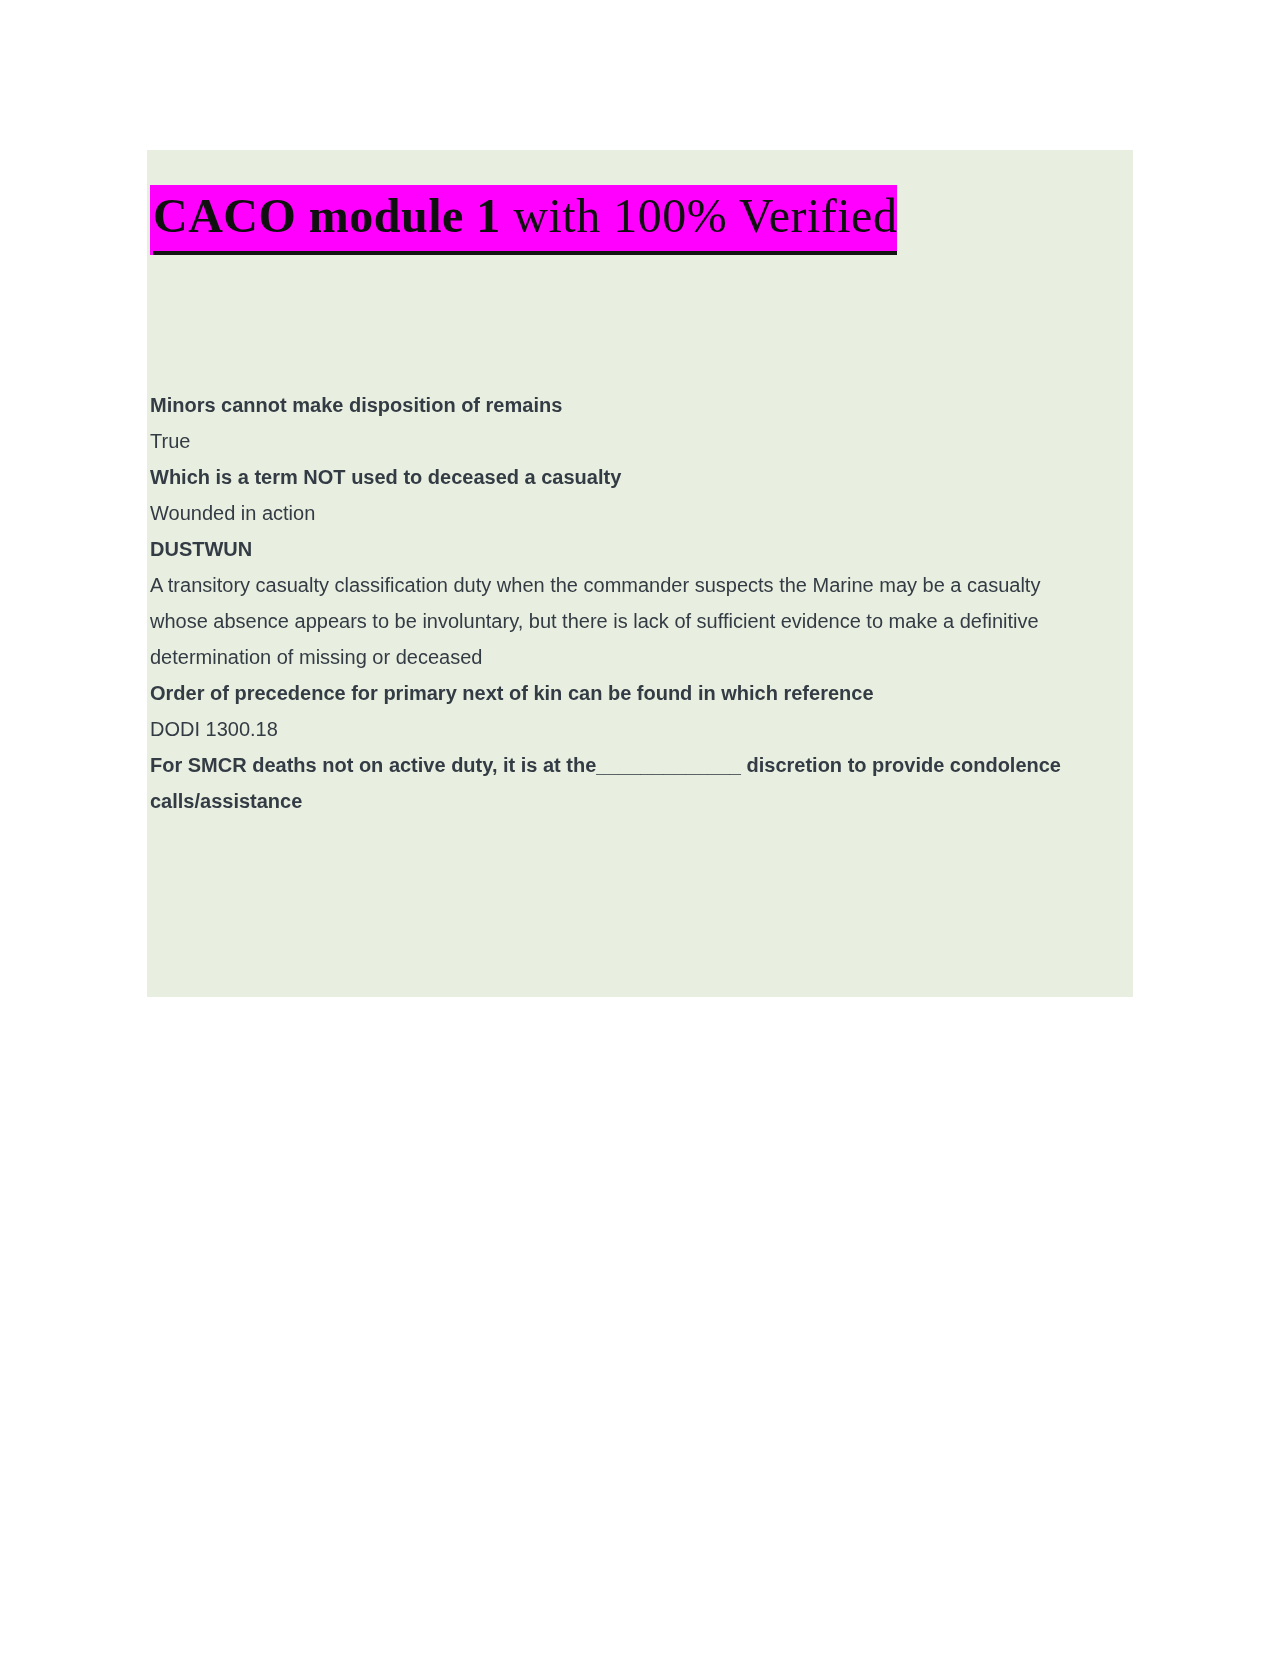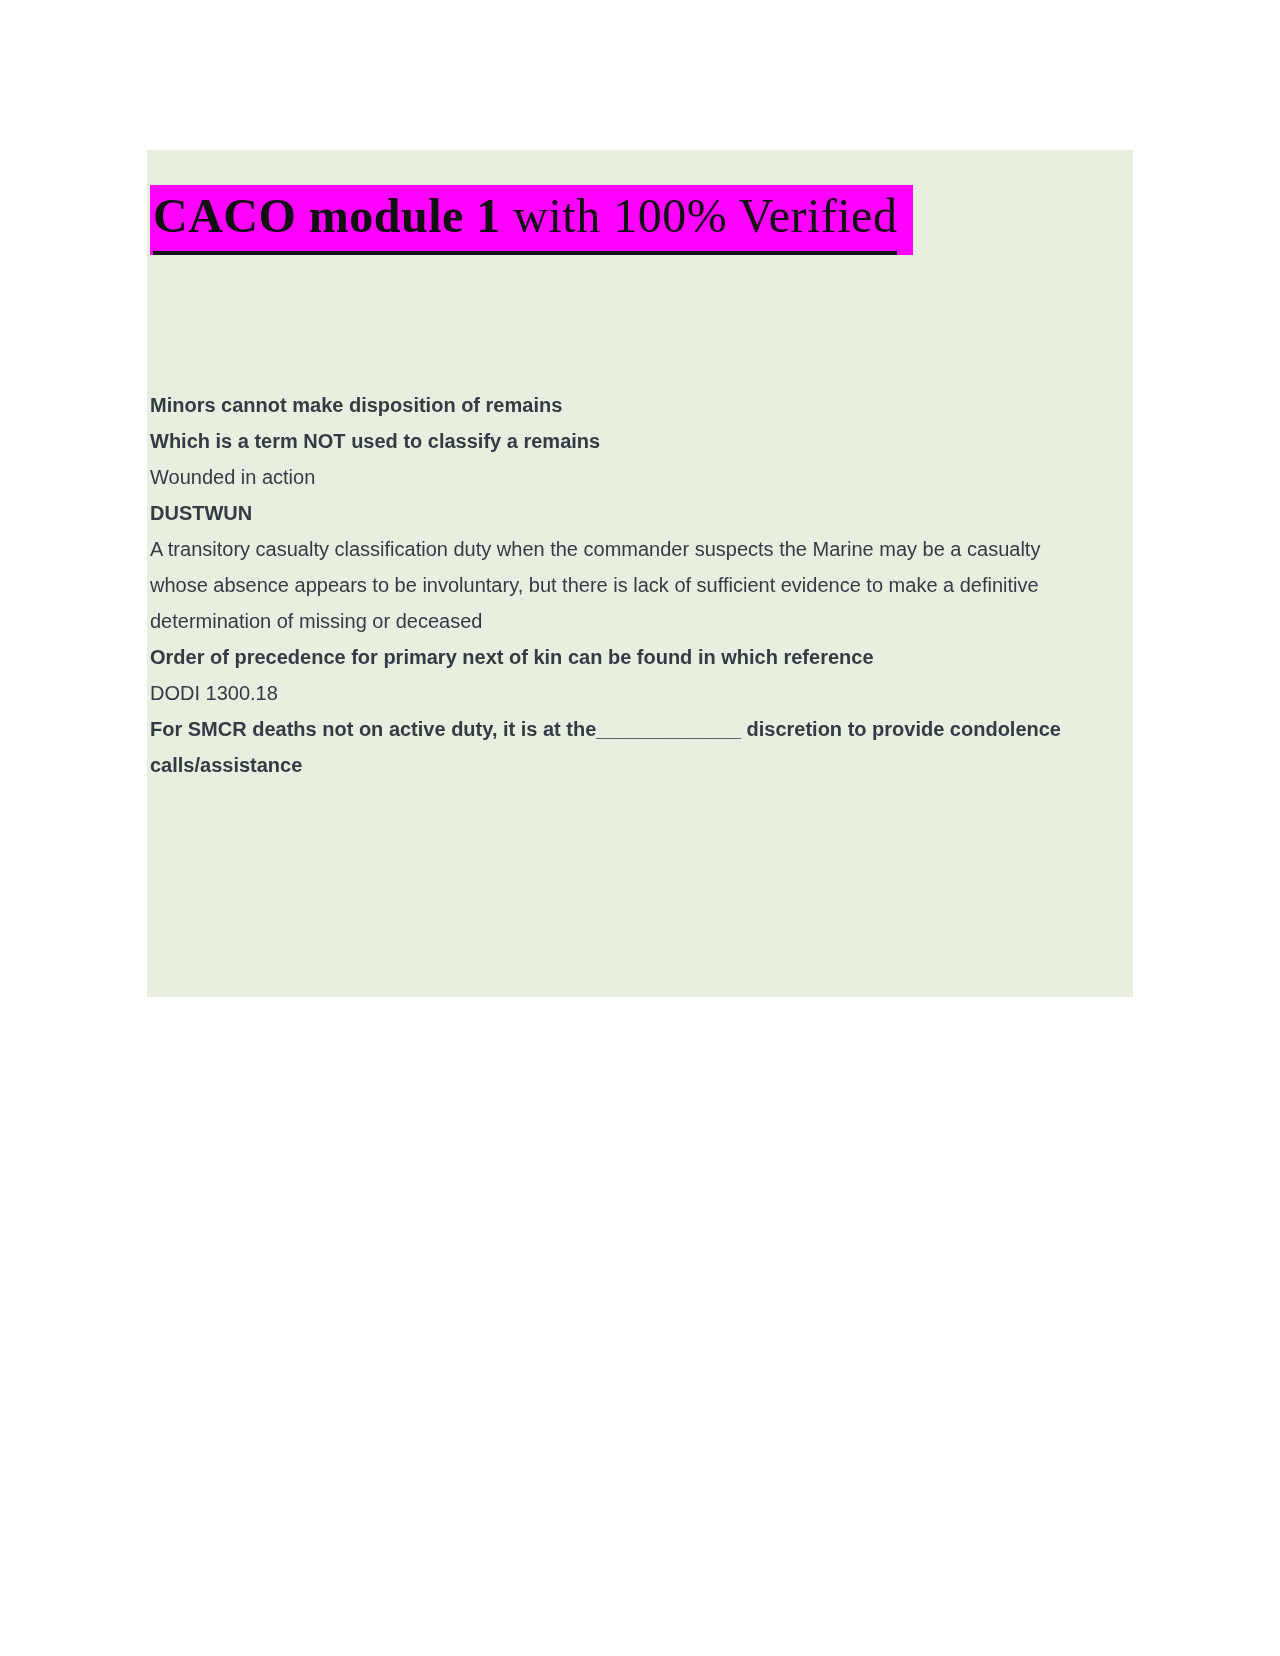--- a/index.html
+++ b/index.html
@@ -24,21 +24,21 @@
     font-weight: 400;
     font-size: 48px;
     line-height: 62px;
     color: #0f0f0f;
     letter-spacing: 0.5px;
   }
   .title-line { white-space: nowrap; }
   .hl {
     display: inline-block;
     background: #FF00FF;
-    padding: 0 16px 0 3px;
+    padding: 0 0 0 3px;
   }
   .ul {
     display: inline-block;
     border-bottom: 4px solid #141414;
     padding-bottom: 4px;
   }
   .t-bold { font-weight: 700; }
   .doc-body {
     margin: 132px 8px 0 3px;
     font-size: 20px;
@@ -52,21 +52,22 @@
 <body>
 
 <div class="panel">
 
   <h1 class="doc-title">
     <div class="title-line"><span class="hl"><span class="ul"><span class="t-bold">CACO module 1</span><span> with 100% Verified</span></span></span></div>
   </h1>
 
   <div class="doc-body">
     <div class="doc-line b">Minors cannot make disposition of remains</div>
-    <div class="doc-line b">Which is a term NOT used to classify a remains</div>
+    <div class="doc-line">True</div>
+    <div class="doc-line b">Which is a term NOT used to deceased a casualty</div>
     <div class="doc-line">Wounded in action</div>
     <div class="doc-line b">DUSTWUN</div>
     <div class="doc-line">A transitory casualty classification duty when the commander suspects the Marine may be a casualty</div>
     <div class="doc-line">whose absence appears to be involuntary, but there is lack of sufficient evidence to make a definitive</div>
     <div class="doc-line">determination of missing or deceased</div>
     <div class="doc-line b">Order of precedence for primary next of kin can be found in which reference</div>
     <div class="doc-line">DODI 1300.18</div>
     <div class="doc-line b">For SMCR deaths not on active duty, it is at the_____________ discretion to provide condolence</div>
     <div class="doc-line b">calls/assistance</div>
   </div>

